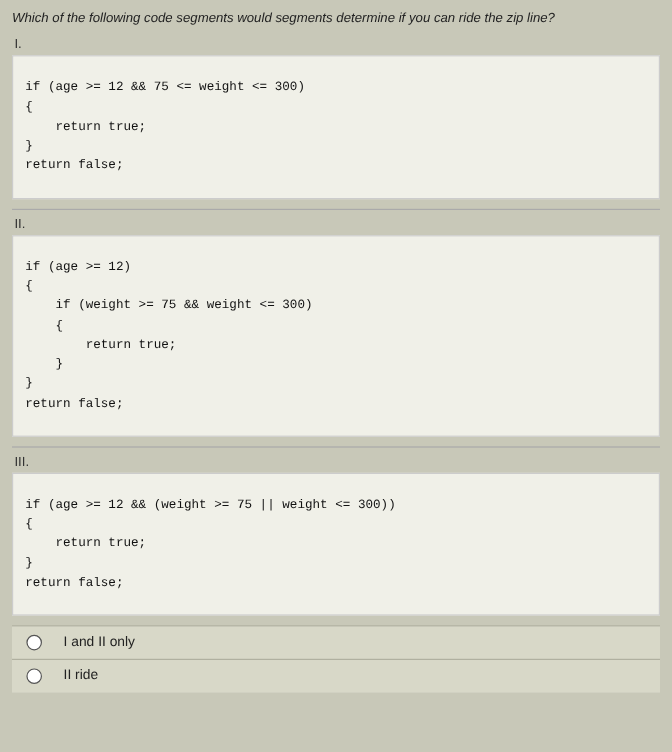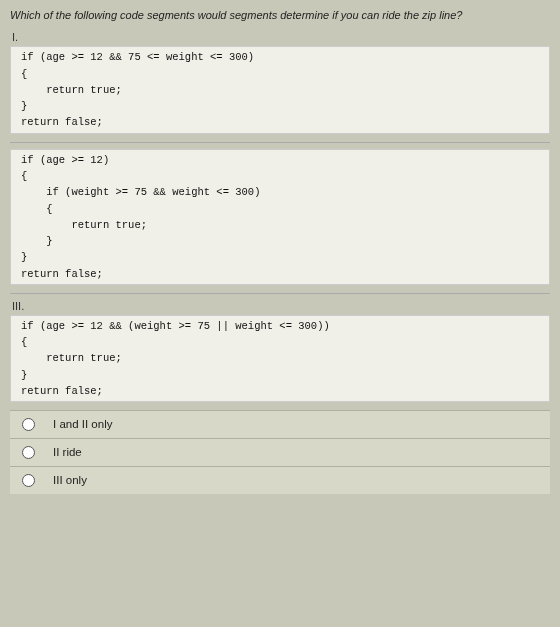--- a/index.html
+++ b/index.html
@@ -29,21 +29,21 @@
     .roman-label {
       font-size: 11px;
       color: #333;
       margin-bottom: 3px;
       padding-left: 2px;
     }
 
     .code-block {
       background: #f0f0e8;
       border: 1px solid #ccc;
-      padding: 2px 10px;
+      padding: 18px 10px;
       font-family: 'Courier New', Courier, monospace;
       font-size: 10.5px;
       color: #111;
       line-height: 1.55;
       margin-bottom: 8px;
       white-space: pre;
     }
 
     .divider {
       height: 1px;
@@ -93,20 +93,21 @@
 
   <div class="roman-label">I.</div>
   <div class="code-block">if (age &gt;= 12 &amp;&amp; 75 &lt;= weight &lt;= 300)
 {
     return true;
 }
 return false;</div>
 
   <div class="divider"></div>
 
+  <div class="roman-label">II.</div>
   <div class="code-block">if (age &gt;= 12)
 {
     if (weight &gt;= 75 &amp;&amp; weight &lt;= 300)
     {
         return true;
     }
 }
 return false;</div>
 
   <div class="divider"></div>
@@ -124,21 +125,17 @@
       <span class="radio-circle"></span>
       <span class="option-label">I and II only</span>
     </div>
 
 
     <div class="option-row">
       <span class="radio-circle"></span>
       <span class="option-label">II ride</span>
     </div>
 
-    <div class="option-row">
-      <span class="radio-circle"></span>
-      <span class="option-label">III only</span>
-    </div>
 
 
   </div>
 
 </div>
 
 </body></html>

